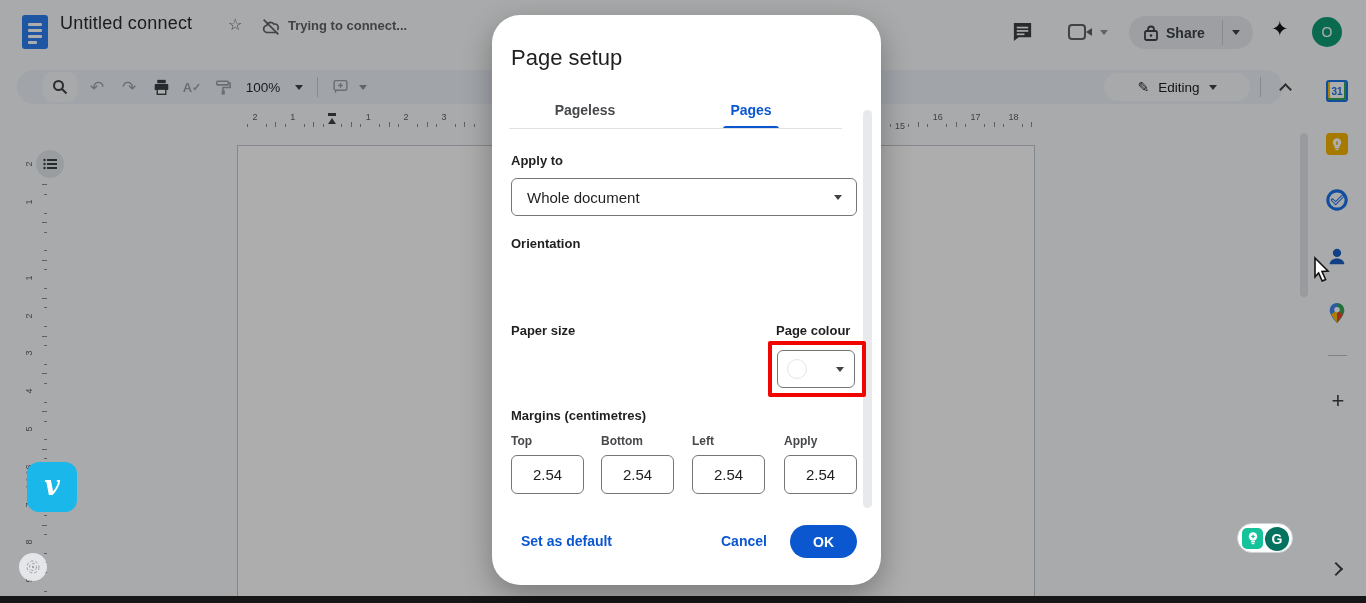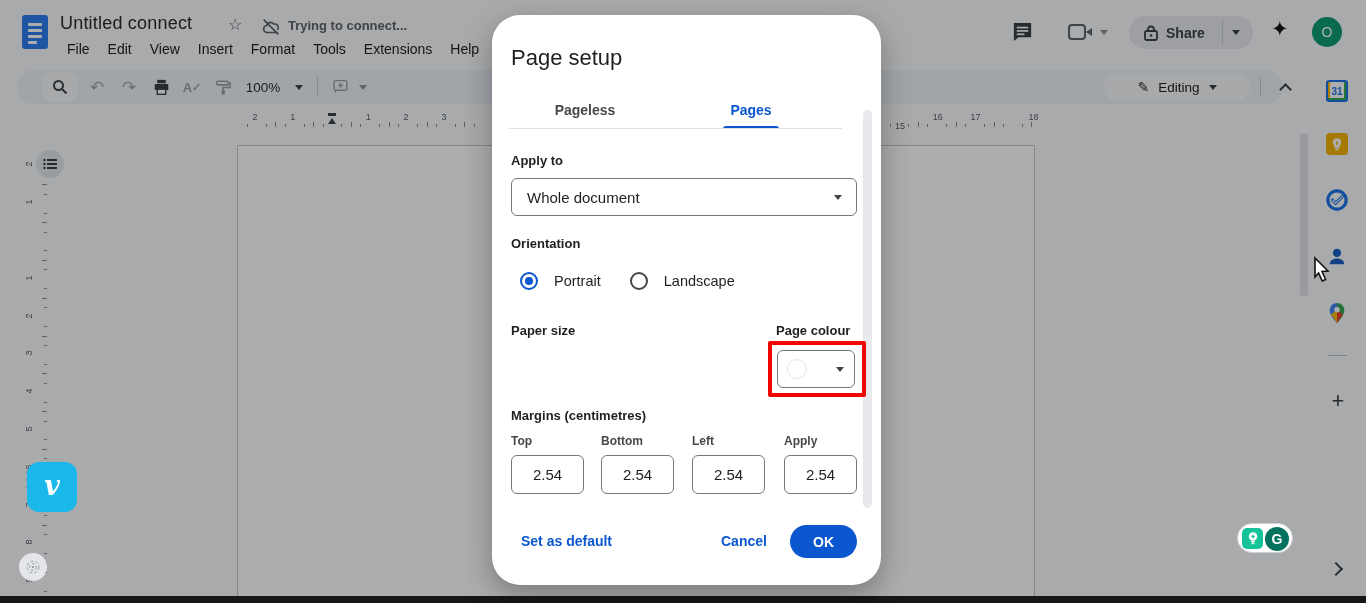--- a/index.html
+++ b/index.html
@@ -111,30 +111,20 @@
       <i style="top:20px"></i>
       <i style="top:26px; width:9px"></i>
   </div>
   <div class="doc-title">Untitled connect</div>
   <div class="star">☆</div>
   <svg class="abs" style="left:260px; top:16px" width="22" height="22" viewBox="0 0 24 24">
     <path d="M19 18H7.9C5.7 18 4 16.3 4 14.2c0-1.9 1.4-3.5 3.2-3.8.6-2 2.5-3.4 4.6-3.4.6 0 1.2.1 1.7.3l1.5 1.5c.4-.1.7-.1 1-.1 2.2.1 3.9 1.9 3.9 4.1 0 .9-.3 1.8-.9 2.5" fill="none" stroke="#5f6368" stroke-width="1.8"></path>
     <line x1="4" y1="4" x2="20" y2="20" stroke="#5f6368" stroke-width="1.8"></line>
   </svg>
   <div class="status-txt">Trying to connect...</div>
-  <div class="menubar">
-    <span>File</span>
-    <span>Edit</span>
-    <span>View</span>
-    <span>Insert</span>
-    <span>Format</span>
-    <span>Tools</span>
-    <span>Extensions</span>
-    <span>Help</span>
-  </div>
 
   <svg class="comment-top" viewBox="0 0 24 24">
     <path d="M3 3h18v15H8l-5 4z" fill="#3c4043"></path>
     <rect x="6" y="7" width="12" height="1.8" fill="#f9fbfd"></rect>
       <rect x="6" y="10.5" width="12" height="1.8" fill="#f9fbfd"></rect>
       <rect x="6" y="14" width="8" height="1.8" fill="#f9fbfd"></rect>
   </svg>
   <svg class="cam-top" width="26" height="18" viewBox="0 0 26 18">
     <rect x="1" y="2" width="16" height="14" rx="3" fill="none" stroke="#5f6368" stroke-width="2"></rect>
     <path d="M18 9l6-4v8z" fill="#5f6368"></path>
@@ -207,21 +197,21 @@
 
 <div class="ruler-h" id="rulerH">
     <span class="num" style="left: 252.4px; top: 1px;">2</span>
     <span class="num" style="left: 290.2px; top: 1px;">1</span>
     <span class="num" style="left: 365.8px; top: 1px;">1</span>
     <span class="num" style="left: 403.6px; top: 1px;">2</span>
     <span class="num" style="left: 441.4px; top: 1px;">3</span>
     <span class="num" style="left: 895px; top: 10px;">15</span>
     <span class="num" style="left: 932.8px; top: 1px;">16</span>
     <span class="num" style="left: 970.6px; top: 1px;">17</span>
-    <span class="num" style="left: 1008.4px; top: 1px; margin-left: 20px;">18</span>
+    <span class="num" style="left: 1008.4px; top: 1px;">18</span>
     <i class="tickh" style="left: 246.95px; height: 3px;"></i>
     <i class="tickh" style="left: 265.85px; height: 3px;"></i>
     <i class="tickh" style="left: 275.3px; height: 5px;"></i>
     <i class="tickh" style="left: 284.75px; height: 3px;"></i>
     <i class="tickh" style="left: 303.65px; height: 3px;"></i>
     <i class="tickh" style="left: 313.1px; height: 5px;"></i>
     <i class="tickh" style="left: 322.55px; height: 3px;"></i>
     <i class="tickh" style="left: 341.45px; height: 3px;"></i>
     <i class="tickh" style="left: 350.9px; height: 5px;"></i>
     <i class="tickh" style="left: 360.35px; height: 3px;"></i>
@@ -393,26 +383,20 @@
   </div>
   <i class="tabline"></i>
 
   <div class="fldlabel" style="left:19px; top:138px">Apply to</div>
   <div class="selbox" style="left:19px; top:163px; width:346px">
     <span class="val">Whole document</span>
     <span class="caret"></span>
   </div>
 
   <div class="fldlabel" style="left:19px; top:221px">Orientation</div>
-  <div class="radio-row">
-    <span class="radio on" id="radio0"></span>
-    <span class="radio-lbl">Portrait</span>
-    <span class="radio" id="radio1" style="margin-left:29px"></span>
-    <span class="radio-lbl">Landscape</span>
-  </div>
 
   <div class="fldlabel" style="left:19px; top:308px">Paper size</div>
   <div class="fldlabel" style="left:284px; top:308px">Page colour</div>
   <div class="selbox" style="left:285px; top:335px; width:78px">
     <span class="swatch"></span>
     <span class="caret" style="right:10px"></span>
   </div>
   <div class="red-box"></div>
 
   <div class="fldlabel" style="left:19px; top:393px">Margins (centimetres)</div>

